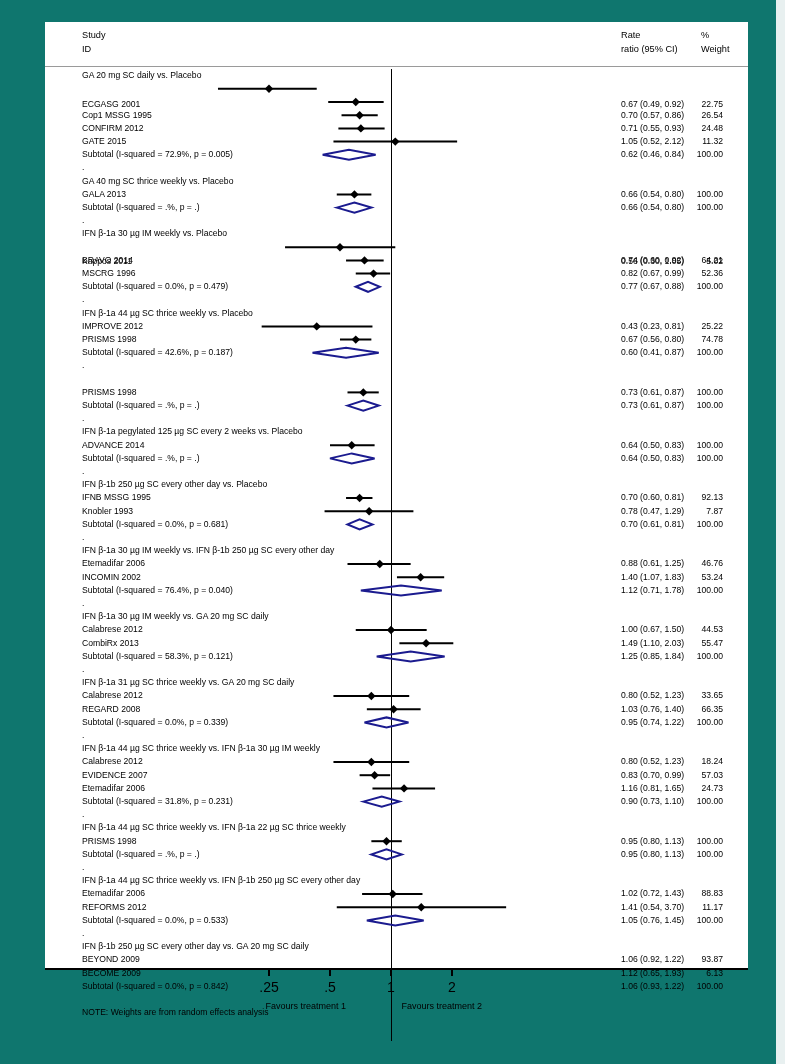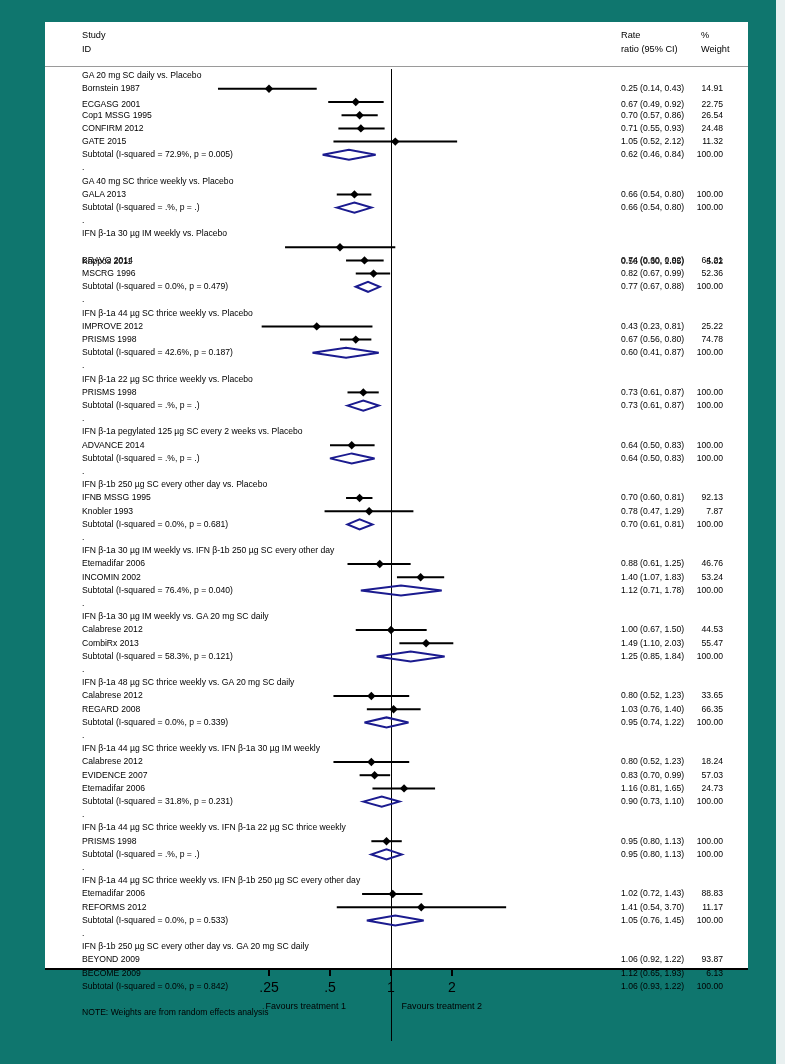--- a/index.html
+++ b/index.html
@@ -239,27 +239,20 @@
           <polygon points="321.8483507438005,851.4 350.29374900137526,846.4 378.6992269146528,851.4 350.29374900137526,856.4" fill="none" stroke="#1b1b8f" stroke-width="2"></polygon>
           <line x1="338.6620517432196" x2="363.49975001507784" y1="891" y2="891" stroke="#000000" stroke-width="2"></line>
           <polygon points="351.127920152097,886.8 355.32792015209697,891 351.127920152097,895.2 346.927920152097,891" fill="#000000"></polygon>
           <line x1="308.0892090184775" x2="403.8646516970947" y1="904.1999999999999" y2="904.1999999999999" stroke="#000000" stroke-width="2"></line>
           <polygon points="355.9734226692556,899.9999999999999 360.1734226692556,904.1999999999999 355.9734226692556,908.4 351.77342266925564,904.1999999999999" fill="#000000"></polygon>
           <polygon points="339.61345990133174,917.4 351.127920152097,912.4 363.49975001507784,917.4 351.127920152097,922.4" fill="none" stroke="#1b1b8f" stroke-width="2"></polygon>
         </svg>
     <div class="row" style="top: 0px;">
           <span class="lbl">GA 20 mg SC daily vs. Placebo</span>
         </div>
-        <div class="row" style="top: 13.2px;">
-          <span class="lbl">Bornstein 1987</span>
-          <span class="est">0.25 (0.14, 0.43)</span>
-          <span class="wt">
-            <span class="wt-inner">14.91</span>
-          </span>
-        </div>
         <div class="row" style="top: 29px;">
           <span class="lbl">ECGASG 2001</span>
           <span class="est">0.67 (0.49, 0.92)</span>
           <span class="wt">
             <span class="wt-inner">22.75</span>
           </span>
         </div>
         <div class="row" style="top: 39.6px;">
           <span class="lbl">Cop1 MSSG 1995</span>
           <span class="est">0.70 (0.57, 0.86)</span>
@@ -365,23 +358,20 @@
         <div class="row" style="top: 277.2px;">
           <span class="lbl">Subtotal  (I-squared = 42.6%, p = 0.187)</span>
           <span class="est">0.60 (0.41, 0.87)</span>
           <span class="wt">
             <span class="wt-inner">100.00</span>
           </span>
         </div>
         <div class="row" style="top: 290.4px;">
           <span class="lbl">.</span>
         </div>
-        <div class="row" style="top: 303.6px;">
-          <span class="lbl">IFN β-1a 22 µg SC thrice weekly vs. Placebo</span>
-        </div>
         <div class="row" style="top: 316.8px;">
           <span class="lbl">PRISMS 1998</span>
           <span class="est">0.73 (0.61, 0.87)</span>
           <span class="wt">
             <span class="wt-inner">100.00</span>
           </span>
         </div>
         <div class="row" style="top: 330px;">
           <span class="lbl">Subtotal  (I-squared = .%, p = .)</span>
           <span class="est">0.73 (0.61, 0.87)</span>
@@ -487,21 +477,21 @@
           <span class="lbl">Subtotal  (I-squared = 58.3%, p = 0.121)</span>
           <span class="est">1.25 (0.85, 1.84)</span>
           <span class="wt">
             <span class="wt-inner">100.00</span>
           </span>
         </div>
         <div class="row" style="top: 594px;">
           <span class="lbl">.</span>
         </div>
         <div class="row" style="top: 607.2px;">
-          <span class="lbl">IFN β-1a 48 µg SC thrice weekly vs. GA 20 mg SC daily</span>
+          <span class="lbl">IFN β-1a 31 µg SC thrice weekly vs. GA 20 mg SC daily</span>
         </div>
         <div class="row" style="top: 620.4px;">
           <span class="lbl">Calabrese 2012</span>
           <span class="est">0.80 (0.52, 1.23)</span>
           <span class="wt">
             <span class="wt-inner">33.65</span>
           </span>
         </div>
         <div class="row" style="top: 633.6px;">
           <span class="lbl">REGARD 2008</span>

